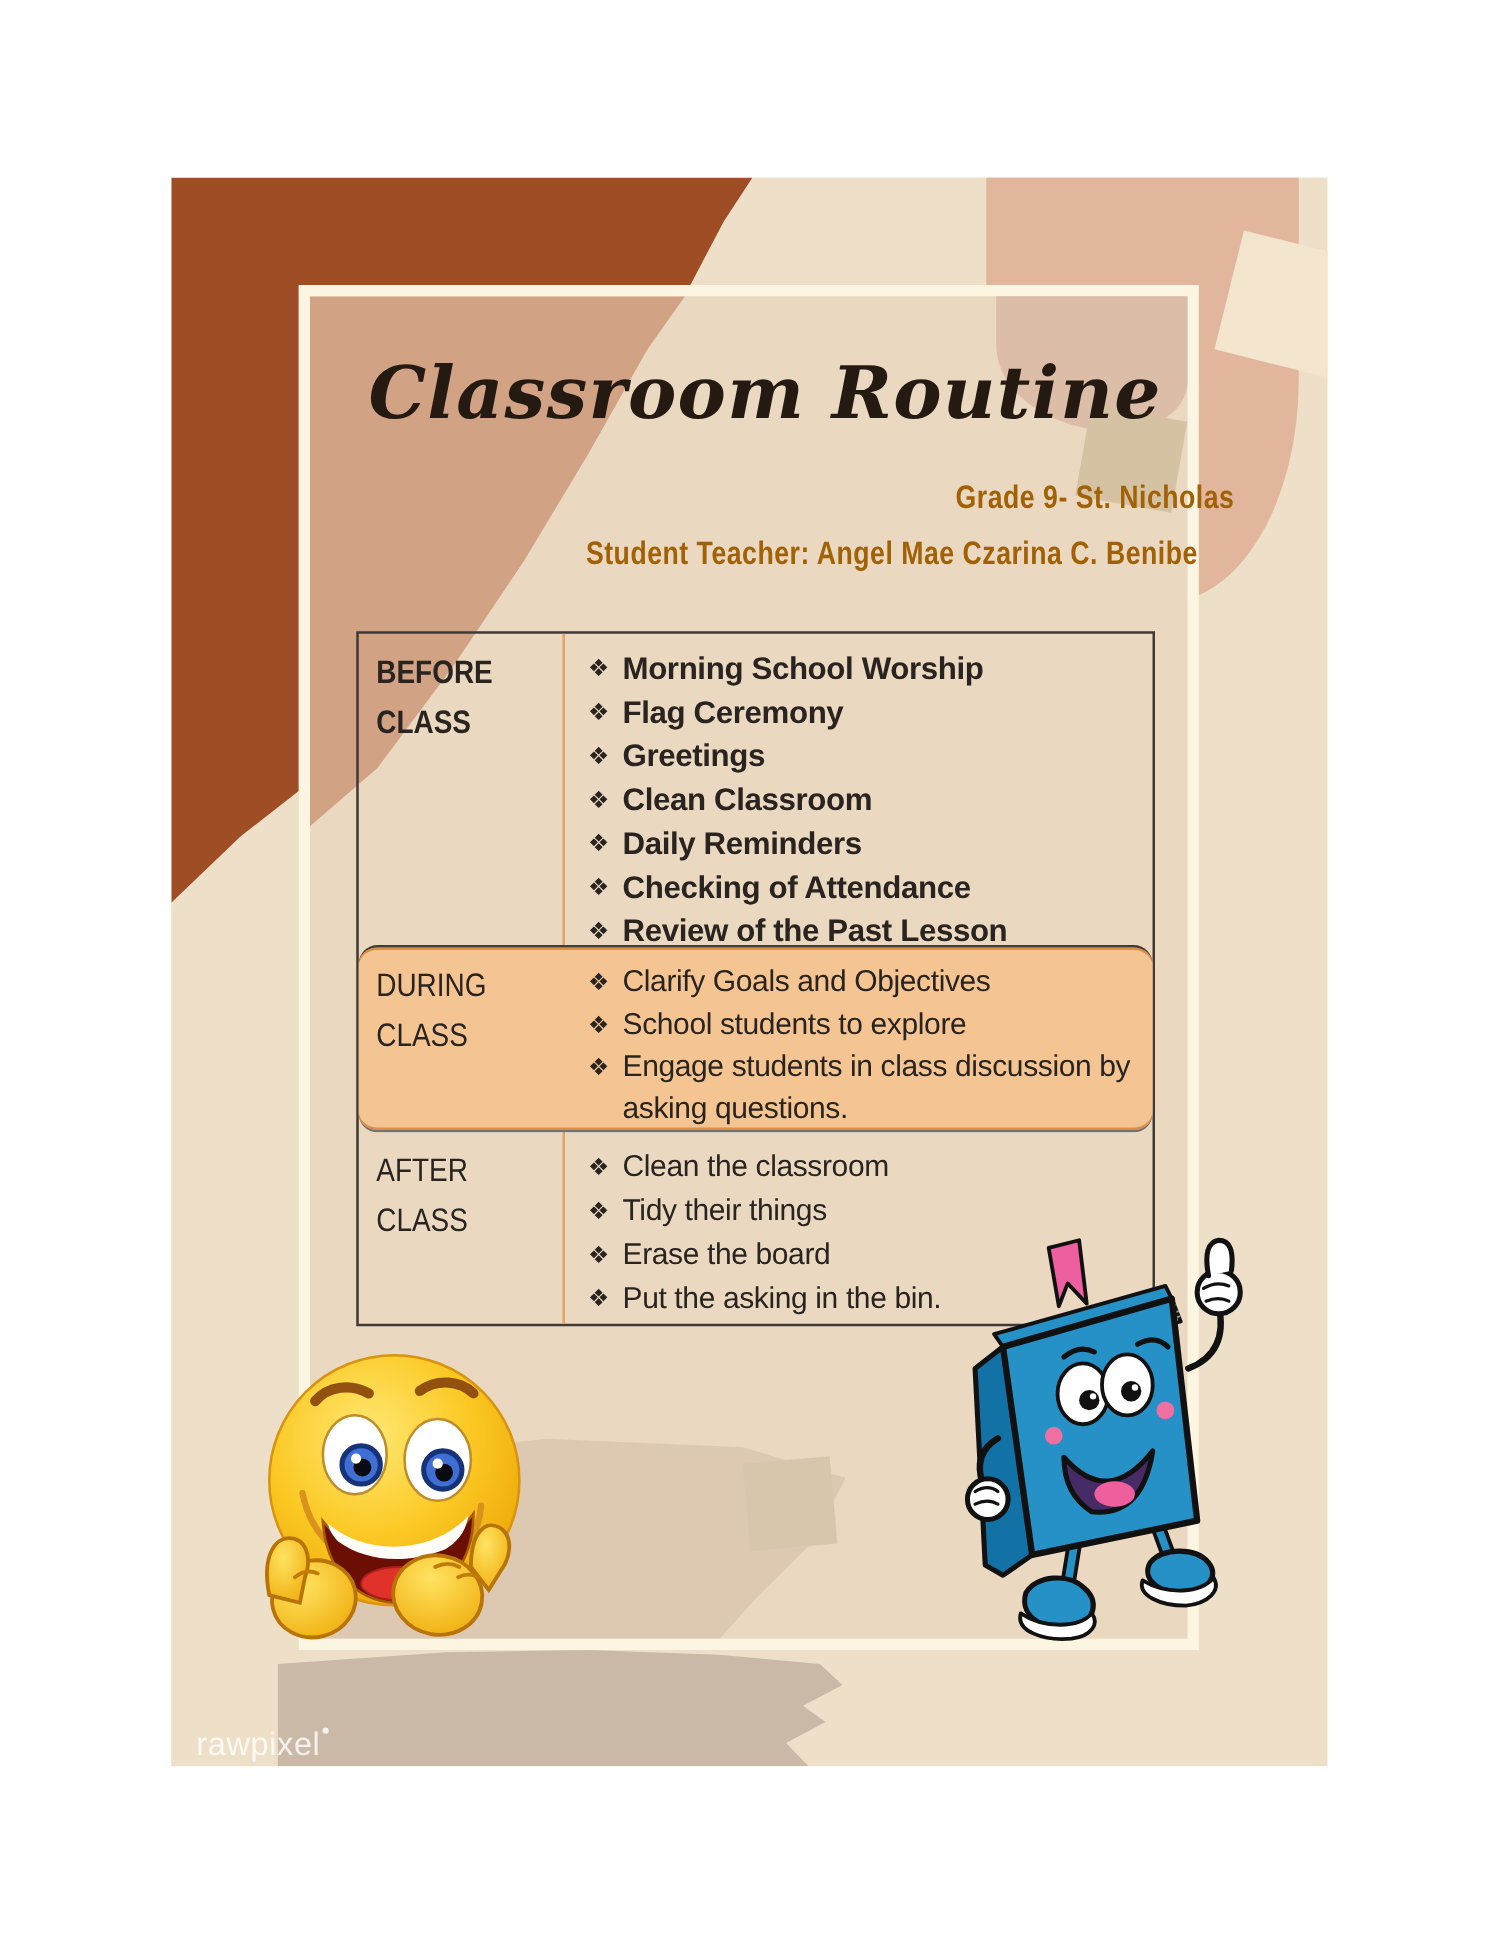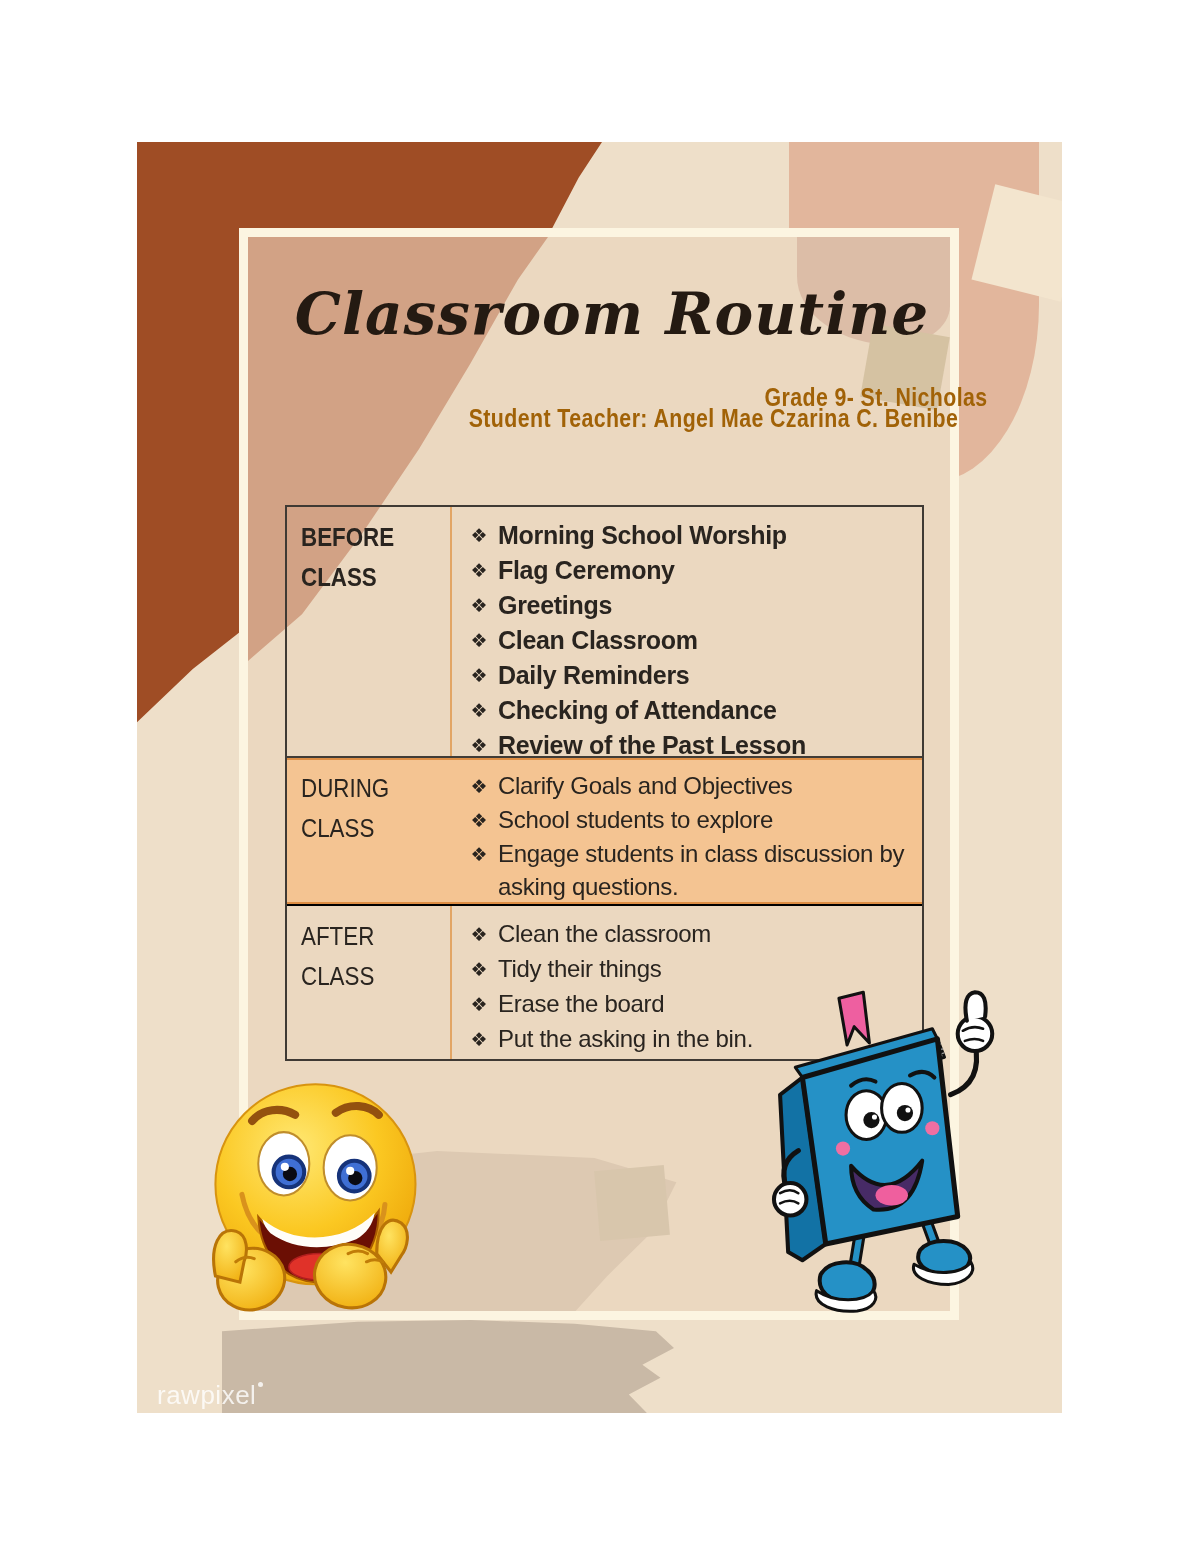--- a/index.html
+++ b/index.html
@@ -27,29 +27,29 @@
     clip-path:polygon(0 20%,30% 8%,55% 12%,68% 26%,64% 55%,57% 80%,52% 100%,0 100%);}
   .sq-mid{left:729px;top:188px;width:78px;height:74px;background:#d5c2a2;transform:rotate(10deg);}
   .sq-in{left:460px;top:1026px;width:70px;height:70px;background:#d8c6ac;transform:rotate(-5deg);}
   
   .title{left:115px;top:138px;width:720px;text-align:center;
          font-family:"DejaVu Serif",serif;font-style:italic;font-weight:700;
          font-size:58px;color:#241a12;letter-spacing:1px;}
   .sub{left:155px;width:720px;text-align:right;color:#a16207;font-weight:700;
        font-size:26px;}
   .sub .in{display:inline-block;transform:scaleX(.82);transform-origin:50% 0;white-space:nowrap;letter-spacing:.5px;}
-  .sub1{top:240px;} .sub2{top:261px;}
+  .sub1{top:240px;} .sub2{top:285px;}
   
   .rtable{left:148px;top:335px;width:639px;height:556px;border:2px solid #3f3a34;
           box-sizing:border-box;color:#29241f;margin-top:28px;}
   .vdiv{position:absolute;left:163px;top:0;bottom:0;width:2px;background:#e2a565;}
   .row{position:relative;display:flex;box-sizing:border-box;}
   .row1{height:249px;}
-  .row2{height:150px;background:#f4c492;border-top:2px solid #413c36;border-bottom:2px solid #000000;
-        box-shadow:inset 0 2px 0 #de8e44, inset 0 -2px 0 #de8e44;}
+  .row2{height:150px;background:#f4c492;border-top:2px solid #413c36;border-bottom:2px solid #737373;
+        box-shadow:inset 0 2px 0 #de8e44, inset 0 -2px 0 #de8e44;border-radius:15px;}
   .row3{height:153px;}
   .hcell{width:165px;box-sizing:border-box;padding:10px 0 0 14px;}
   .hdr{transform:scaleX(.86);transform-origin:0 0;font-size:26px;line-height:40px;white-space:nowrap;}
   .bold{font-weight:700;}
   .icell{flex:1;box-sizing:border-box;padding:11px 0 0 8px;}
   .item{display:flex;align-items:flex-start;line-height:34px;}
   .row2 .item{line-height:33px;}
   .bullet{width:38px;font-size:19px;flex:0 0 38px;text-align:center;padding-top:1px;}
   .txt{font-size:24px;letter-spacing:-.3px;}
   .row1 .txt{font-weight:700;font-size:25px;}

